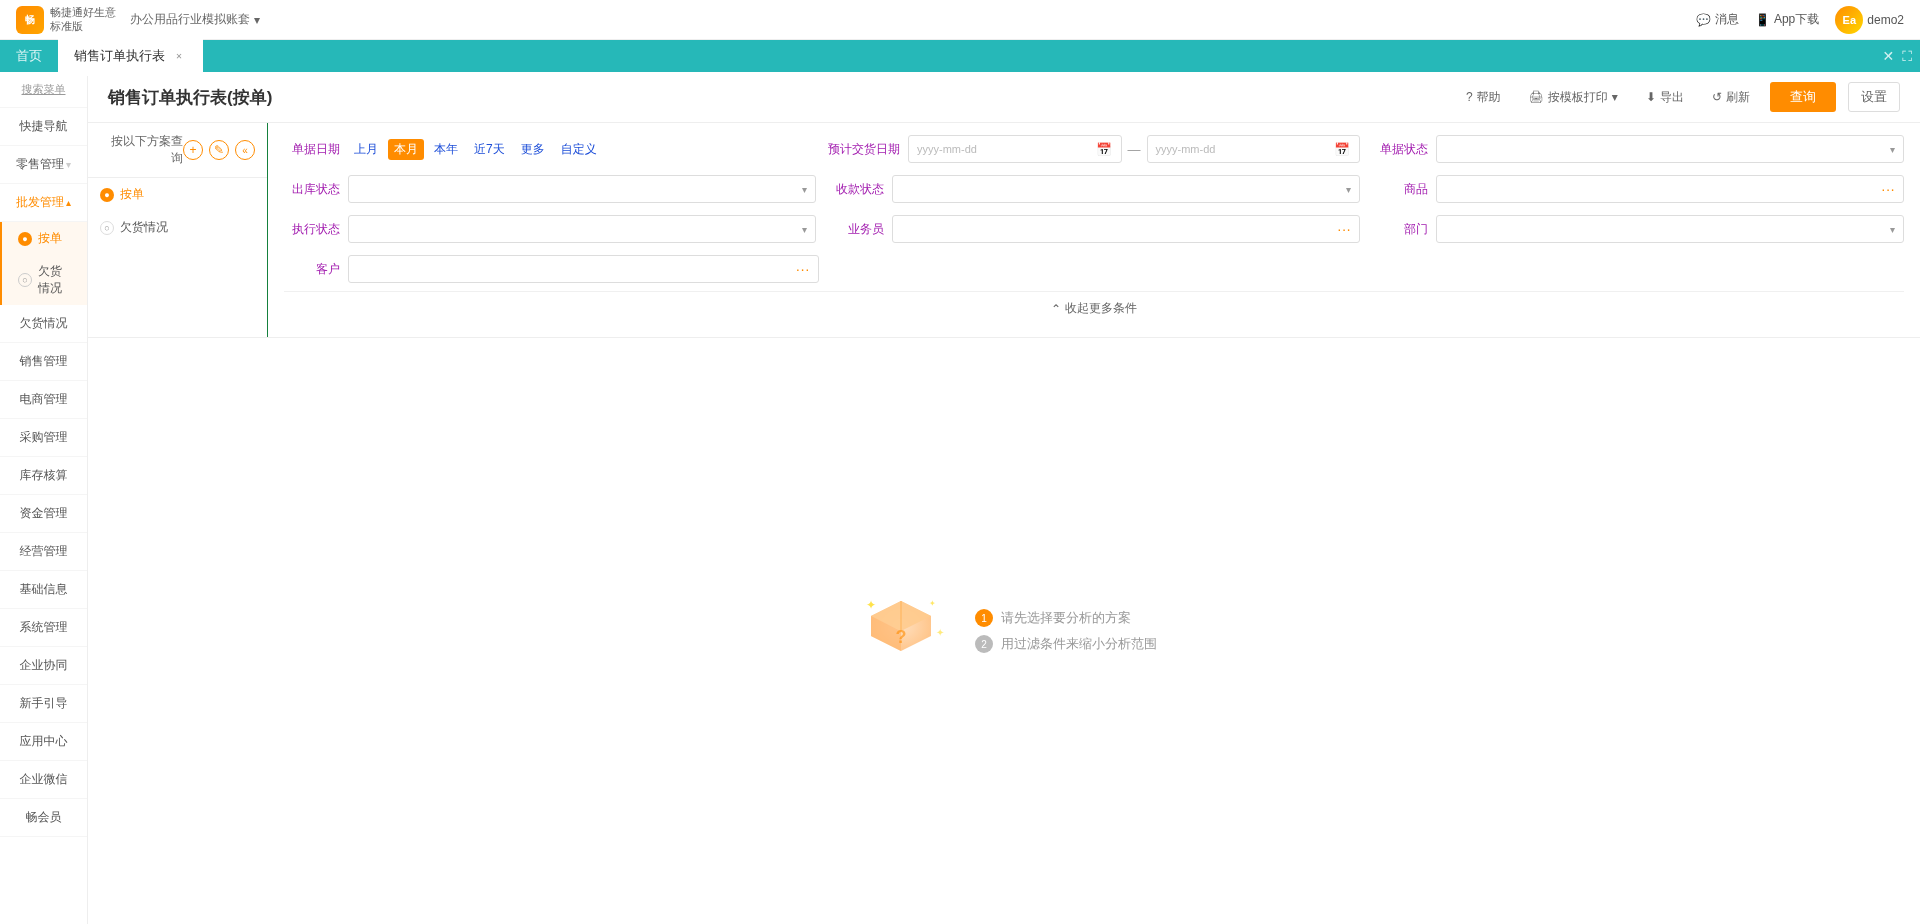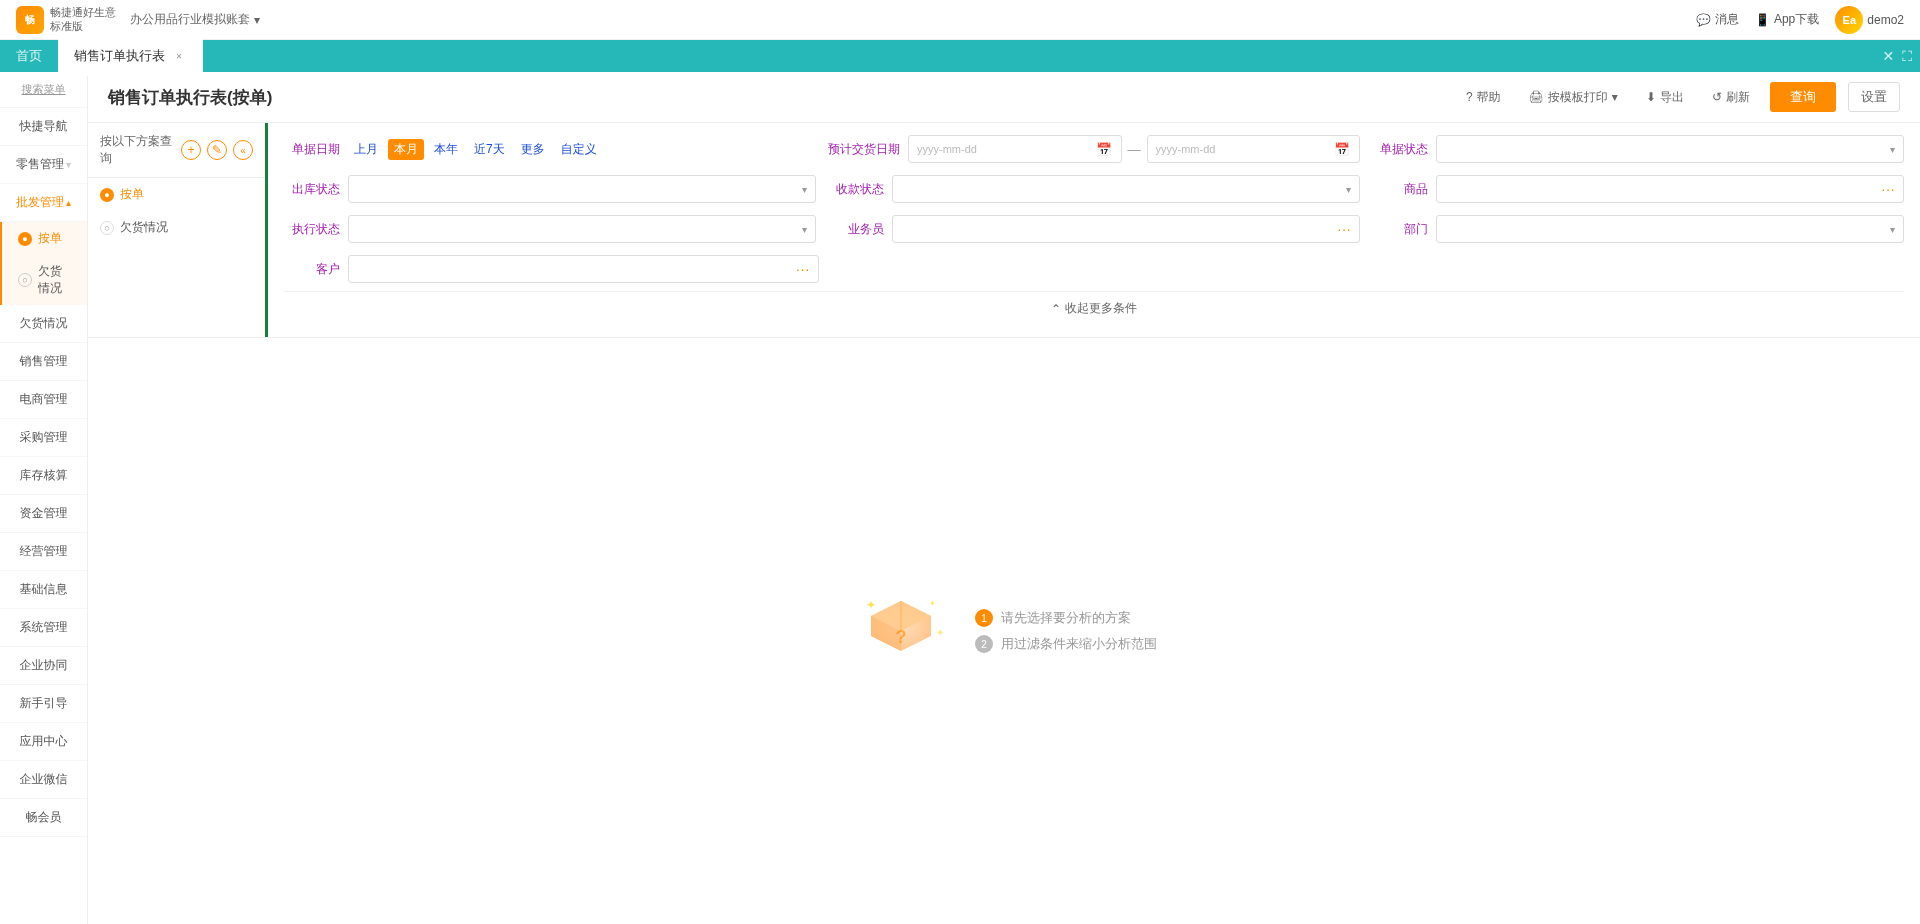--- a/index.html
+++ b/index.html
@@ -200,23 +200,24 @@
       color: #666;
       border: 1px solid #ddd;
       padding: 5px 12px;
       border-radius: 3px;
       cursor: pointer;
       font-size: 13px;
     }
 
     .left-panel {
       width: 180px;
-      border-right: 3px solid #15803d;
+      border-right: 1px solid #15803d;
       background: #fff;
       flex-shrink: 0;
+      text-align: right;
     }
 
     .left-panel-header {
       display: flex;
       align-items: center;
       justify-content: space-between;
       padding: 10px 12px;
       border-bottom: 1px solid #eee;
       font-size: 12px;
       color: #666;

